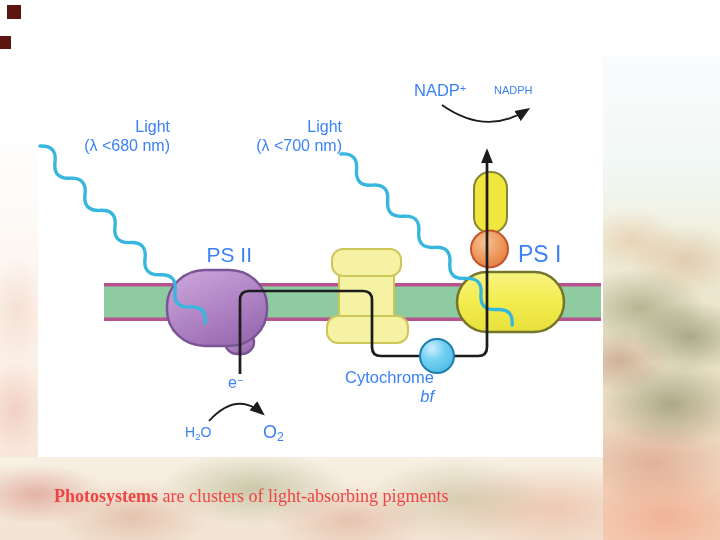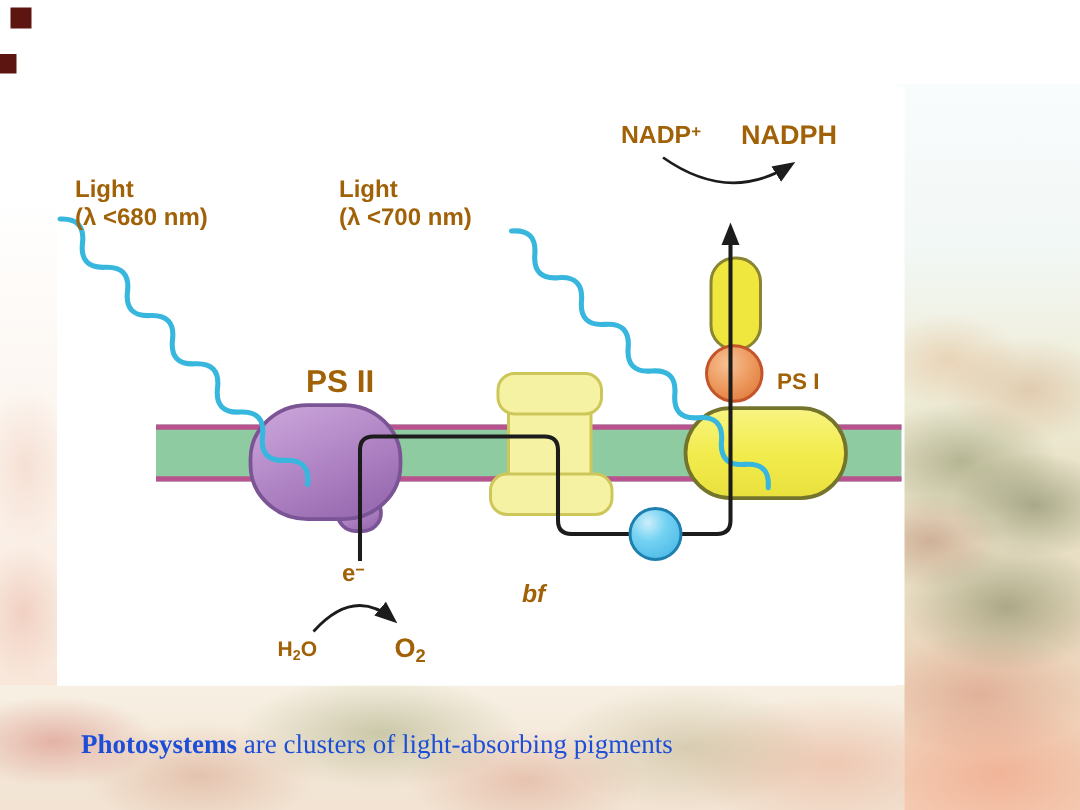--- a/index.html
+++ b/index.html
@@ -36,39 +36,39 @@
 
   .accent-square{position:absolute;}
   #sq1{left:7px;top:5px;width:14px;height:14px;}
   #sq2{left:0px;top:36px;width:11px;height:13px;}
 
   
   #panel{position:absolute;left:38px;top:58px;width:565px;height:399px;background:#ffffff;}
   #diagram-svg{position:absolute;left:0;top:0;width:720px;height:540px;}
 
   
-  .dlbl{position:absolute;color:#a16207;font-weight:bold;line-height:19px;white-space:nowrap;}
+  .dlbl{position:absolute;color:#3b82f6;font-weight:normal;line-height:19px;white-space:nowrap;}
   .dlbl sup{font-size:68%;vertical-align:4px;line-height:0;}
   .dlbl sub{font-size:68%;vertical-align:-3px;line-height:0;}
-  .center{text-align:left;}
+  .center{text-align:right;}
   #light1{left:50px;top:117px;width:120px;font-size:16px;}
   #light2{left:226px;top:117px;width:116px;font-size:16px;}
   #nadp{left:414px;top:81px;font-size:16.5px;}
-  #nadph{left:494px;top:81px;font-size:18px;}
+  #nadph{left:494px;top:81px;font-size:11px;}
   #psii-label{left:204px;top:245px;width:48px;font-size:21px;}
-  #psi-label{left:518px;top:245px;width:42px;font-size:15px;}
+  #psi-label{left:518px;top:245px;width:42px;font-size:23px;}
   #cyt-label{left:320px;top:368px;width:114px;font-size:16.5px;}
   #cyt-label .it{font-style:italic;margin-left:28px;}
   #e-label{left:228px;top:373px;font-size:16px;}
   #h2o{left:185px;top:423px;font-size:14px;}
   #o2{left:263px;top:423px;font-size:18px;}
 
   
   #caption{position:absolute;left:54px;top:486px;font-family:"Liberation Serif","DejaVu Serif",serif;
-           font-size:18px;color:#1d4ed8;white-space:nowrap;}
+           font-size:18px;color:#ef4444;white-space:nowrap;}
   #caption .lead{font-weight:bold;}
 </style>
 </head>
 <body>
 
 <div id="stage">
 
   <div class="bg bg-right"></div>
   <div class="bg bg-bottom"></div>
   <div class="bg bg-left"></div>
@@ -143,21 +143,21 @@
   </div>
   <div id="light2" class="dlbl center">
     <span>Light</span><br>
     <span>(λ &lt;700 nm)</span>
   </div>
   <div id="nadp" class="dlbl"><span>NADP</span><sup>+</sup></div>
   <div id="nadph" class="dlbl">NADPH</div>
   <div id="psii-label" class="dlbl center">PS II</div>
   <div id="psi-label" class="dlbl center">PS I</div>
   <div id="cyt-label" class="dlbl center">
-    <br>
+    <span>Cytochrome</span><br>
     <span class="it">bf</span>
   </div>
   <div id="e-label" class="dlbl"><span>e</span><sup>−</sup></div>
   <div id="h2o" class="dlbl"><span>H</span><sub>2</sub><span>O</span></div>
   <div id="o2" class="dlbl"><span>O</span><sub>2</sub></div>
 
   <div id="caption"><span class="lead">Photosystems</span><span> are clusters of light-absorbing pigments</span></div>
 
 </div>
 

